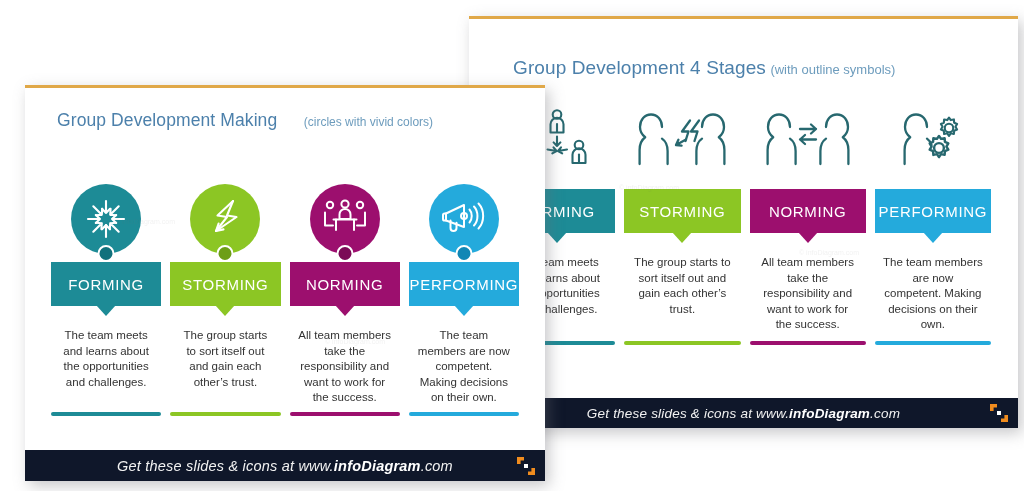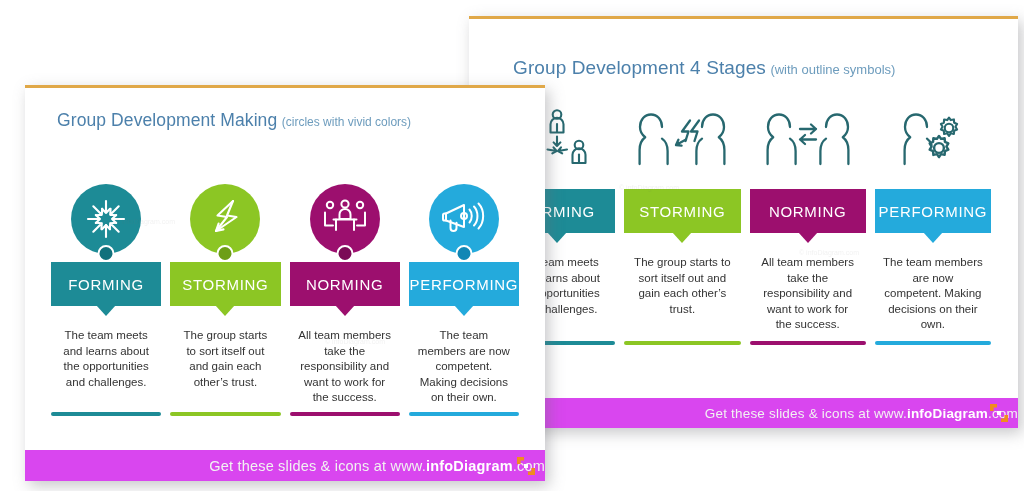--- a/index.html
+++ b/index.html
@@ -27,21 +27,21 @@
   .title { position: absolute; white-space: nowrap; }
   .title .t-main {
     color: #4c80ab; font-size: 19px; font-weight: 400; letter-spacing: .1px;
   }
   .title .t-sub {
     color: #6d9cbd; font-size: 13px; font-weight: 400;
   }
   .slide-back  .title { left: 44px; top: 38px; }
   .slide-front .title { left: 32px; top: 22px; }
   .slide-front .title .t-main { font-size: 17.5px; }
-  .slide-front .title .t-sub  { font-size: 12px; }
+  .slide-front .title .t-sub  { font-size: 12px; margin-left: 22px; }
 
   
   .cols { position: absolute; display: flex; }
   .col  { position: relative; }
 
   
   .circle-wrap { position: relative; height: 78px; display: flex; justify-content: center; }
   .circle {
     width: 70px; height: 70px; border-radius: 50%;
     display: flex; align-items: center; justify-content: center;
@@ -94,22 +94,22 @@
     align-items: center; justify-content: center;
   }
   .slide-back .cols { left: 30px; top: 170px; width: 492px; gap: 9px; }
   .slide-back .col  { width: 117px; }
   .slide-back .desc { margin-top: 22px; min-height: 82px; }
   .slide-back .rule { margin-top: 4px; }
 
   
   .footer {
     position: absolute; left: 0; right: 0; bottom: 0; height: 31px;
-    background: #d946ef;
-    display: flex; align-items: center; justify-content: flex-end;
+    background: #0f172a;
+    display: flex; align-items: center; justify-content: center; font-style: italic;
   }
   .footer-text {
     color: #f2f2f2; font-size: 14.5px; letter-spacing: .2px;
   }
   .footer-text b { color: #ffffff; font-weight: 700; }
   .logo-mark {
     position: absolute; right: 9px; top: 50%; transform: translateY(-50%);
     width: 20px; height: 20px;
   }
   .slide-back .footer { height: 30px; }

